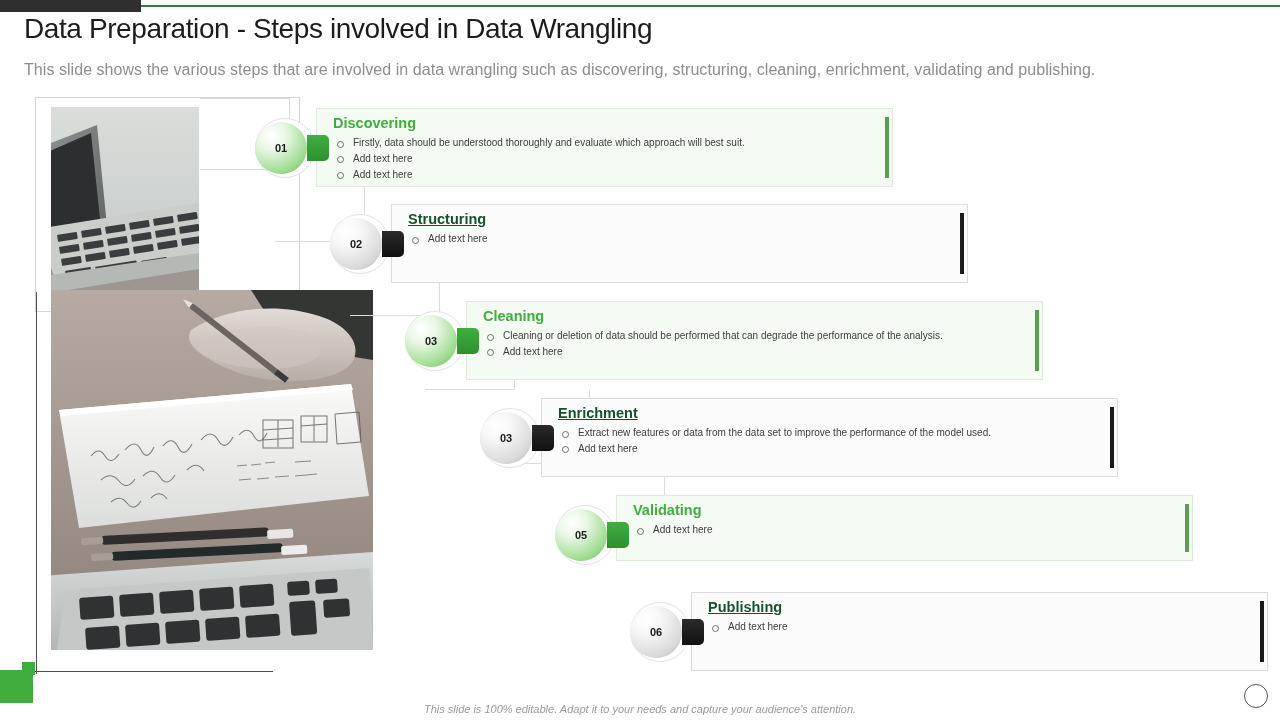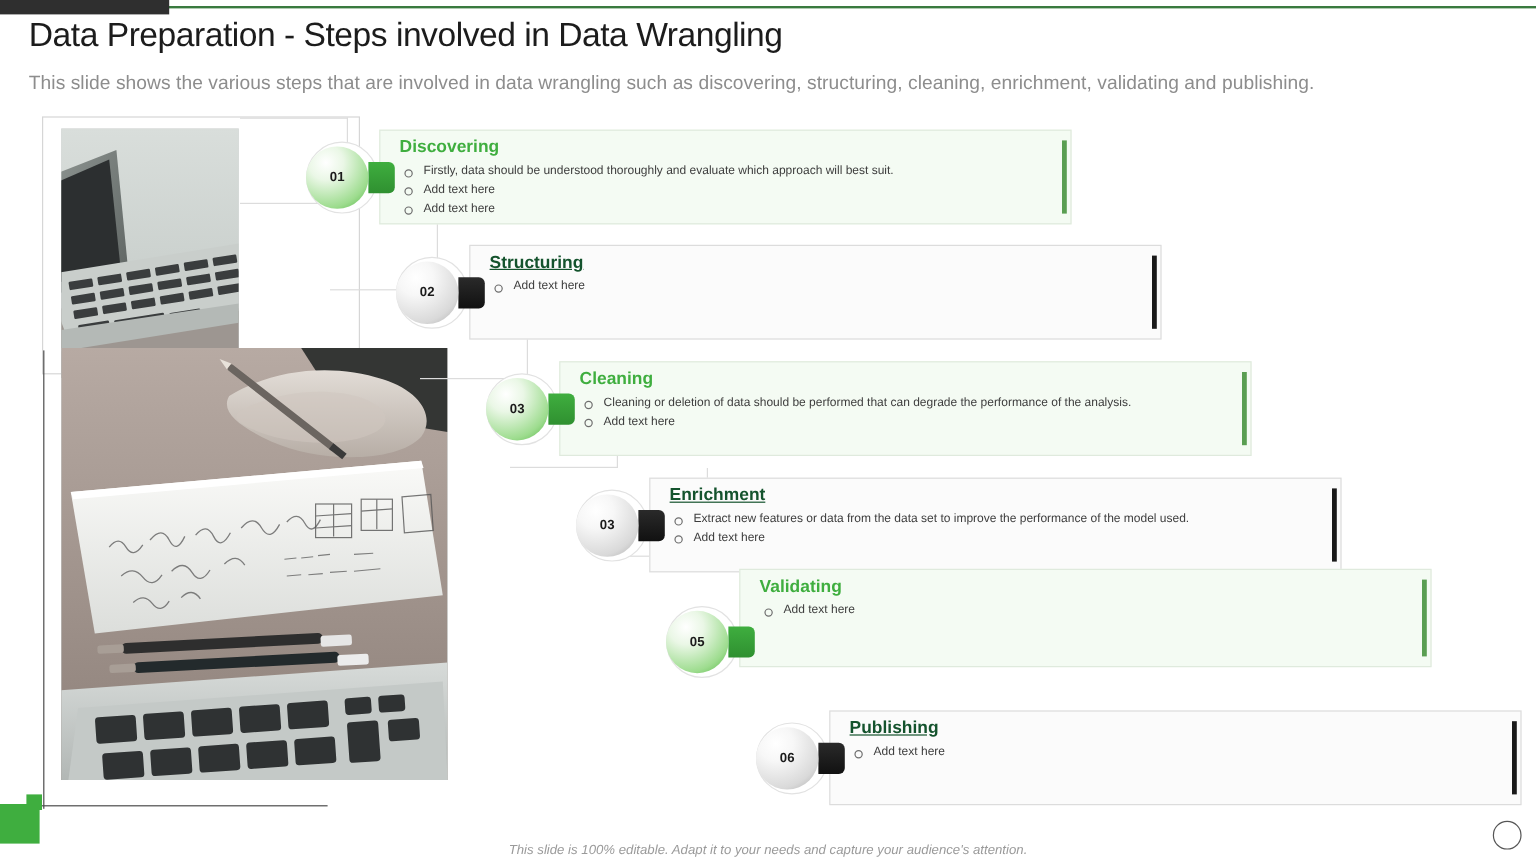--- a/index.html
+++ b/index.html
@@ -412,21 +412,21 @@
       </ul>
     </div>
     <div class="bubble-wrap" style="left:480px; top:408px;">
       <div class="bubble-ring"></div>
       <div class="bubble-tab dark"></div>
       <div class="bubble grey">03</div>
     </div>
   </div>
 
   <div class="step" style="left:0; top:0;">
-    <div class="step-box green" style="left:616px; top:474px; width:577px; height:82px;">
+    <div class="step-box green" style="left:616px; top:495px; width:577px; height:66px;">
       <div class="right-accent green"></div>
       <div class="step-title green">Validating</div>
       <ul class="bullets">
         <li>Add text here</li>
       </ul>
     </div>
     <div class="bubble-wrap" style="left:555px; top:505px;">
       <div class="bubble-ring"></div>
       <div class="bubble-tab green"></div>
       <div class="bubble green">05</div>

